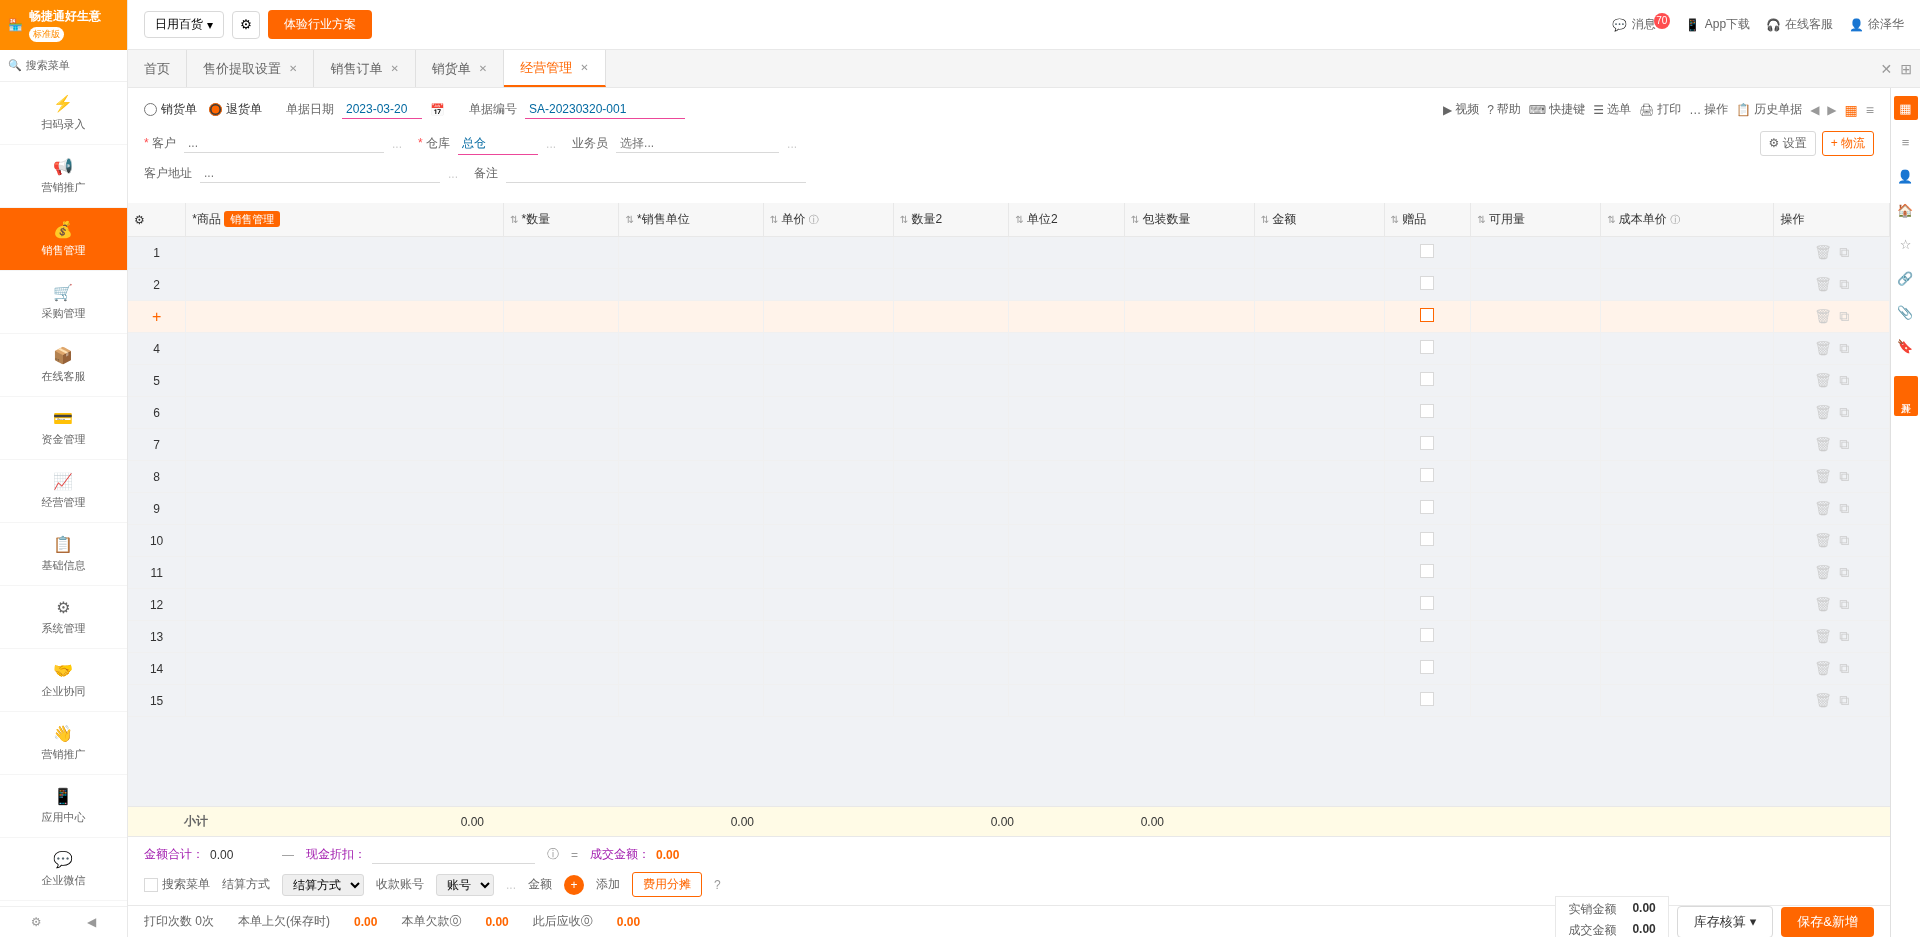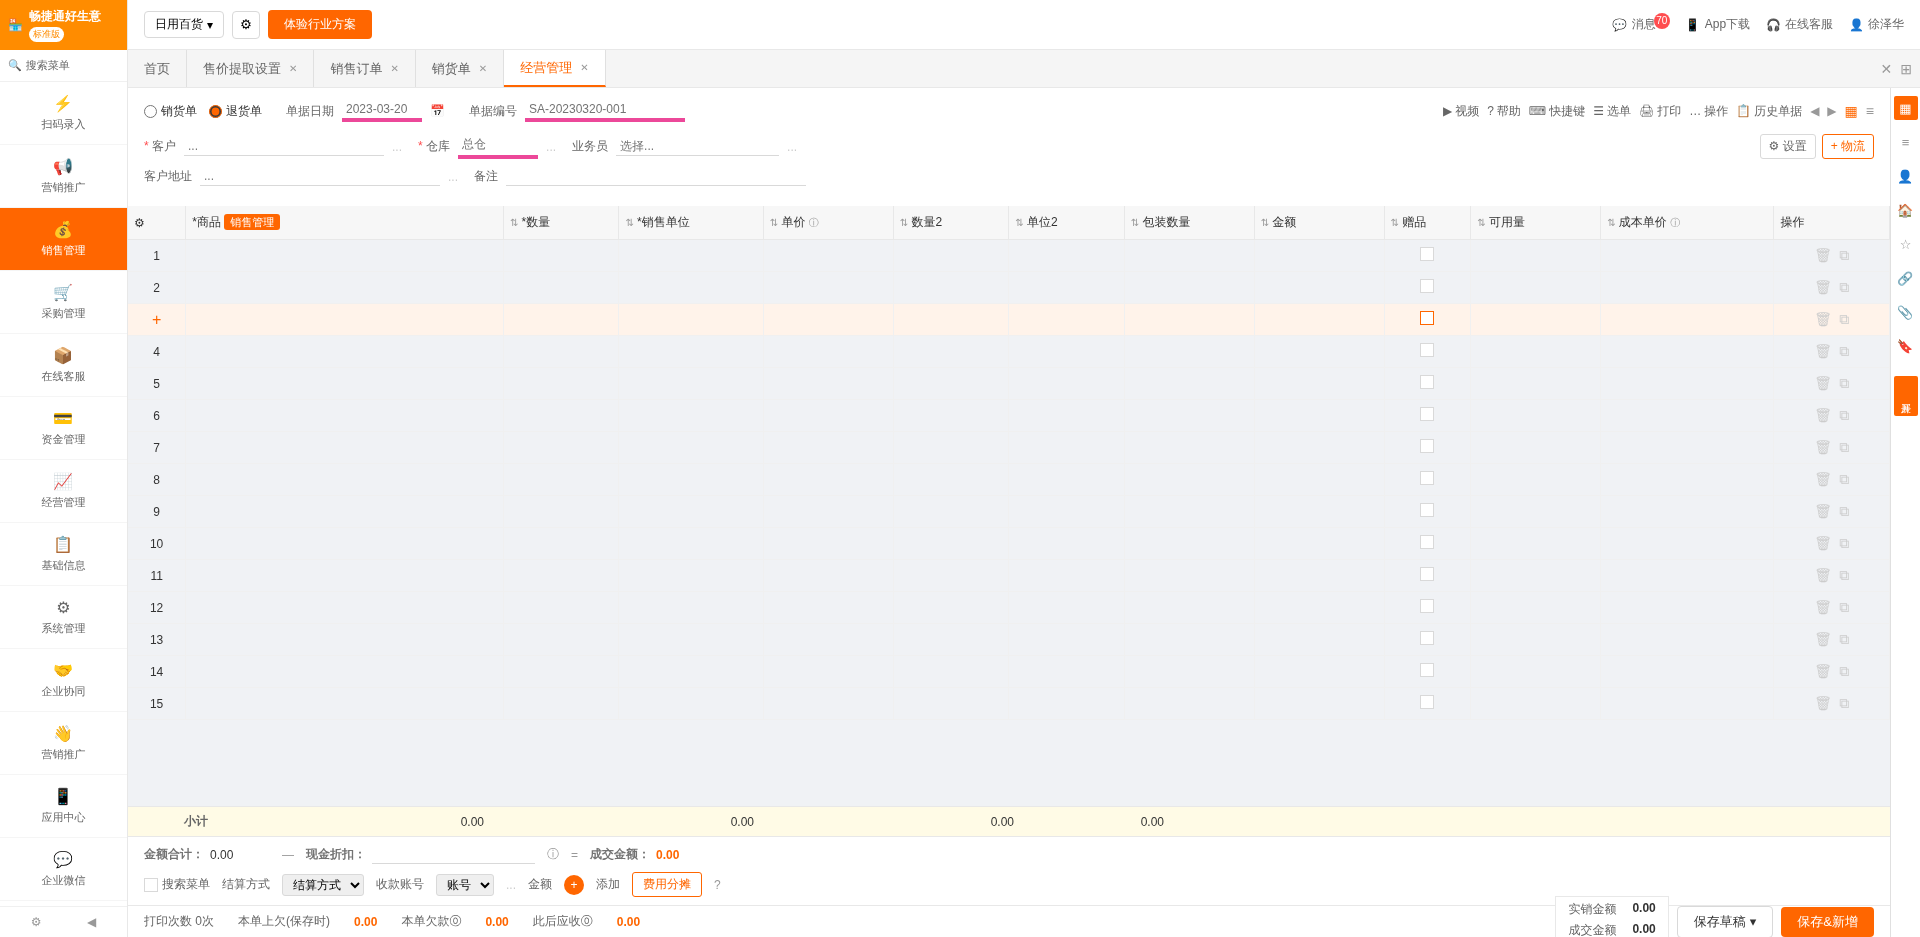--- a/index.html
+++ b/index.html
@@ -41,21 +41,21 @@
     
     .form-area { background: #fff; padding: 12px 16px; flex-shrink: 0; }
     .form-header { display: flex; align-items: center; gap: 24px; margin-bottom: 12px; }
     .radio-group { display: flex; align-items: center; gap: 12px; }
     .radio-item { display: flex; align-items: center; gap: 4px; cursor: pointer; }
     .radio-item input[type=radio] { accent-color: #ff6600; }
     .form-row { display: flex; align-items: center; gap: 16px; margin-bottom: 8px; flex-wrap: wrap; }
     .form-field { display: flex; align-items: center; gap: 8px; }
     .form-label { color: #666; font-size: 12px; white-space: nowrap; }
     .form-label.required::before { content: '* '; color: #ff4d4f; }
-    .form-value { color: #737373; font-size: 12px; min-width: 80px; border-bottom: 4px solid #ec4899; padding: 2px 4px; }
+    .form-value { color: #0369a1; font-size: 12px; min-width: 80px; border-bottom: 1px solid #ec4899; padding: 2px 4px; }
     .form-input { border: none; border-bottom: 1px solid #d9d9d9; outline: none; min-width: 120px; padding: 2px 4px; font-size: 12px; color: #333; }
     .form-dots { color: #ccc; cursor: pointer; }
     .toolbar-right { margin-left: auto; display: flex; align-items: center; gap: 8px; }
     .toolbar-btn { display: flex; align-items: center; gap: 3px; cursor: pointer; color: #666; font-size: 12px; }
     .set-btn { border: 1px solid #d9d9d9; padding: 3px 8px; border-radius: 3px; background: #fff; cursor: pointer; font-size: 12px; color: #666; }
     .add-btn { border: 1px solid #d9d9d9; padding: 3px 8px; border-radius: 3px; background: #fff; cursor: pointer; font-size: 12px; color: #ff6600; border-color: #ff6600; }
     .data-table { width: 100%; border-collapse: collapse; table-layout: fixed; }
     .data-table th { background: #f7f7f7; padding: 8px 6px; text-align: left; font-weight: normal; border-right: 1px solid #e8e8e8; border-bottom: 1px solid #e8e8e8; font-size: 12px; color: #333; white-space: nowrap; position: sticky; top: 0; z-index: 1; }
     .data-table td { padding: 6px; border-right: 1px solid #f0f0f0; border-bottom: 1px solid #f0f0f0; font-size: 12px; color: #333; height: 32px; }
     .row-number { color: #999; text-align: center; width: 40px; }
@@ -63,21 +63,21 @@
     .th-sort { color: #999; font-size: 10px; cursor: pointer; }
     
     
     .row-active td { background: #fff3ea !important; }
     
     
     .bottom-area { background: #fff; border-top: 1px solid #e8e8e8; padding: 8px 16px; flex-shrink: 0; }
     .bottom-row1 { display: flex; align-items: center; gap: 12px; margin-bottom: 8px; }
     .bottom-row2 { display: flex; align-items: center; gap: 12px; }
     .calc-item { display: flex; align-items: center; gap: 6px; font-size: 12px; }
-    .calc-label { color: #737373; font-weight: bold; }
+    .calc-label { color: #a21caf; }
     .calc-value { color: #333; min-width: 60px; }
     .minus-sign { color: #999; }
     .equals-sign { color: #999; }
     .add-icon { width: 20px; height: 20px; background: #ff6600; color: #fff; border-radius: 50%; display: flex; align-items: center; justify-content: center; cursor: pointer; font-size: 12px; }
     .fee-btn { border: 1px solid #ff6600; color: #ff6600; padding: 3px 10px; border-radius: 3px; background: #fff; cursor: pointer; font-size: 12px; }
     .question-icon { color: #999; cursor: pointer; }
     .checkbox-label { display: flex; align-items: center; gap: 4px; color: #666; font-size: 12px; cursor: pointer; }
     .summary-row { display: flex; justify-content: space-between; font-size: 12px; margin-bottom: 4px; }
     .summary-label { color: #666; }
     .summary-value { color: #333; font-weight: bold; }
@@ -1085,21 +1085,21 @@
               <div class="summary-row">
                 <span class="summary-label">实销金额</span>
                 <span class="summary-value" style="margin-left:16px;">0.00</span>
               </div>
               <div class="summary-row">
                 <span class="summary-label">成交金额</span>
                 <span class="summary-value" style="margin-left:16px;">0.00</span>
               </div>
             </div>
             <button class="btn-save-draft">
-              <span>保存草稿</span>
+              <span>库存核算</span>
               <span>▾</span>
             </button>
             <button class="btn-save-new">
               <span>保存&amp;新增</span>
             </button>
           </div>
         </div>
       </div>
 
       <div class="side-icons">

